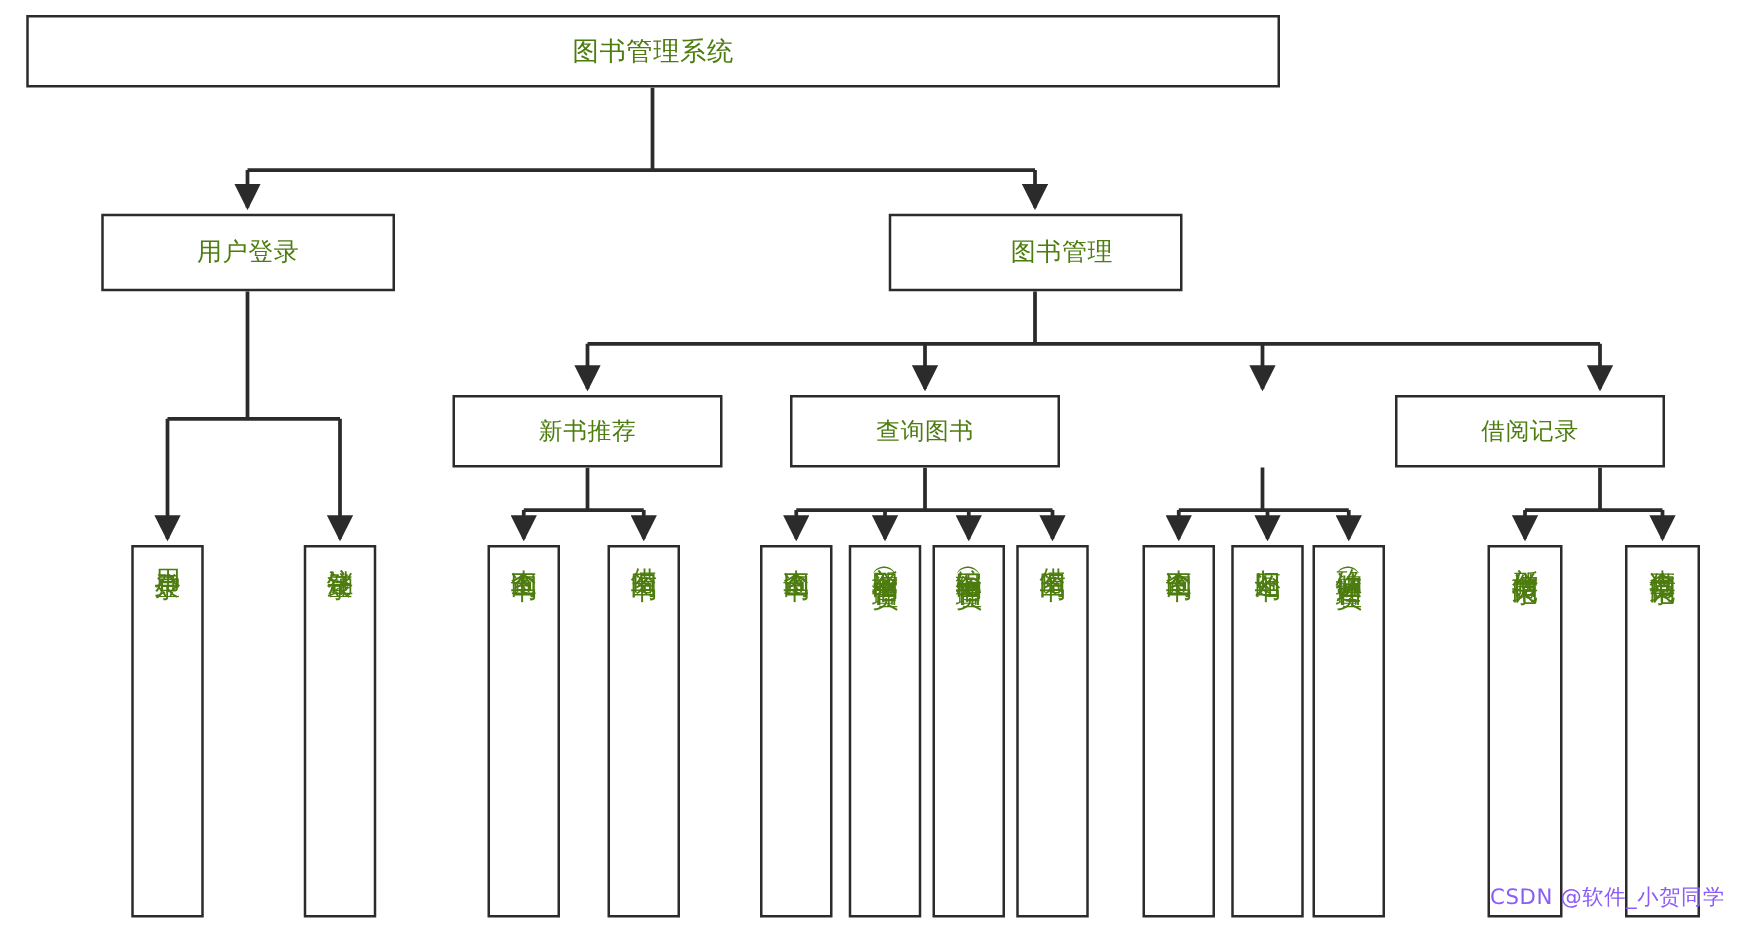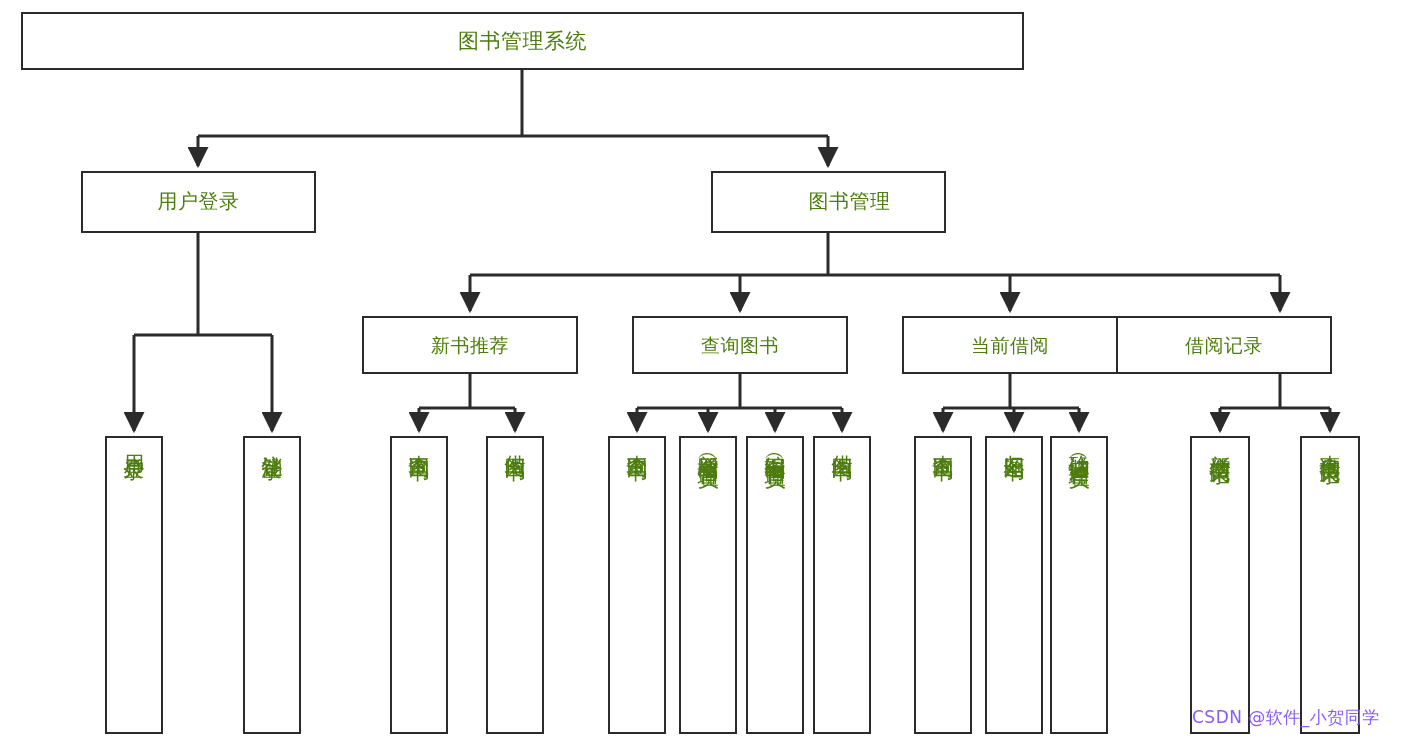--- a/index.html
+++ b/index.html
@@ -134,23 +134,20 @@
   <div class="node l2" style="left:711px; top:171px; width:235px; height:62px;padding-left:42px;">
     <span class="label">图书管理</span>
   </div>
 
   <div class="node l3" style="left:362px; top:316px; width:216px; height:58px;align-items:center;">
     <span class="label">新书推荐</span>
   </div>
   <div class="node l3" style="left:632px; top:316px; width:216px; height:58px;">
     <span class="label">查询图书</span>
   </div>
-  <div class="node l3" style="left:902px; top:316px; width:216px; height:58px;">
-    <span class="label">当前借阅</span>
-  </div>
   <div class="node l3" style="left:1116px; top:316px; width:216px; height:58px;">
     <span class="label">借阅记录</span>
   </div>
 
   <div class="node leaf" style="left:105px; top:436px; width:58px; height:298px;">
     <span class="label">用户登录</span>
   </div>
   <div class="node leaf" style="left:243px; top:436px; width:58px; height:298px;">
     <span class="label">注销登录</span>
   </div>

